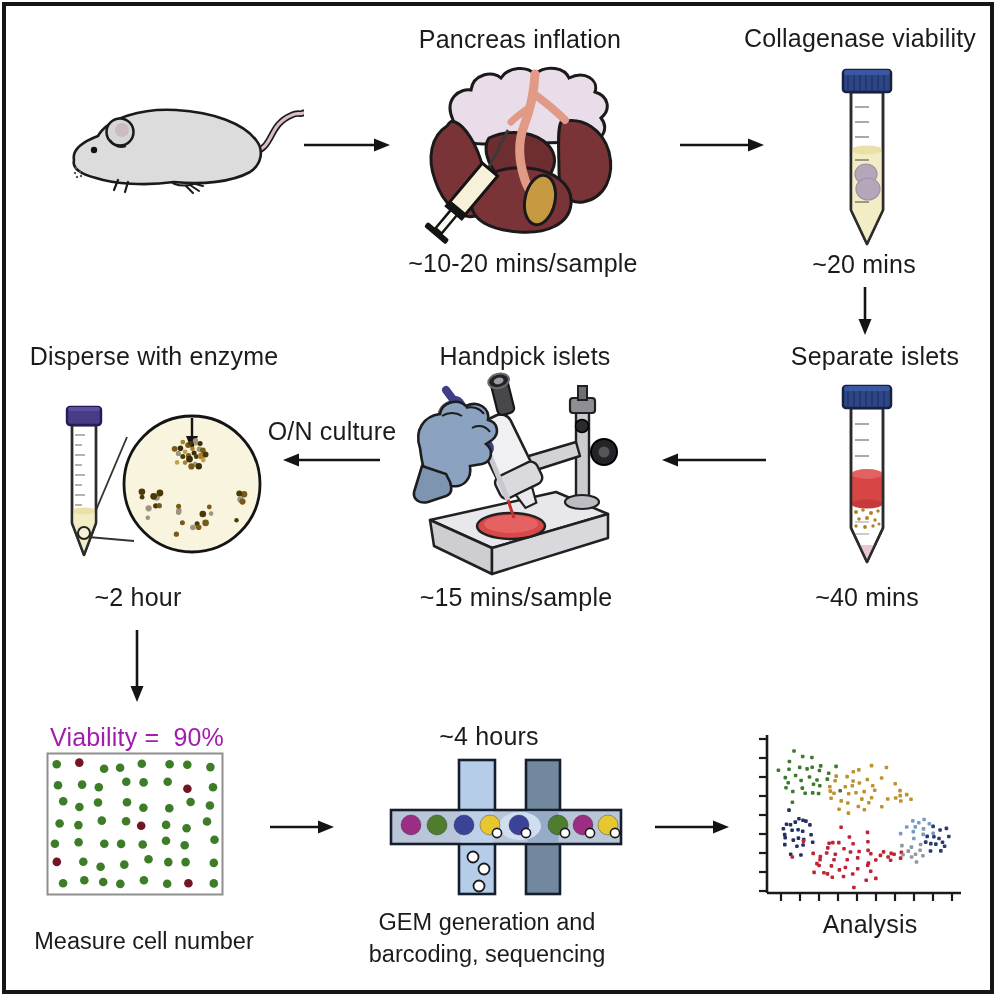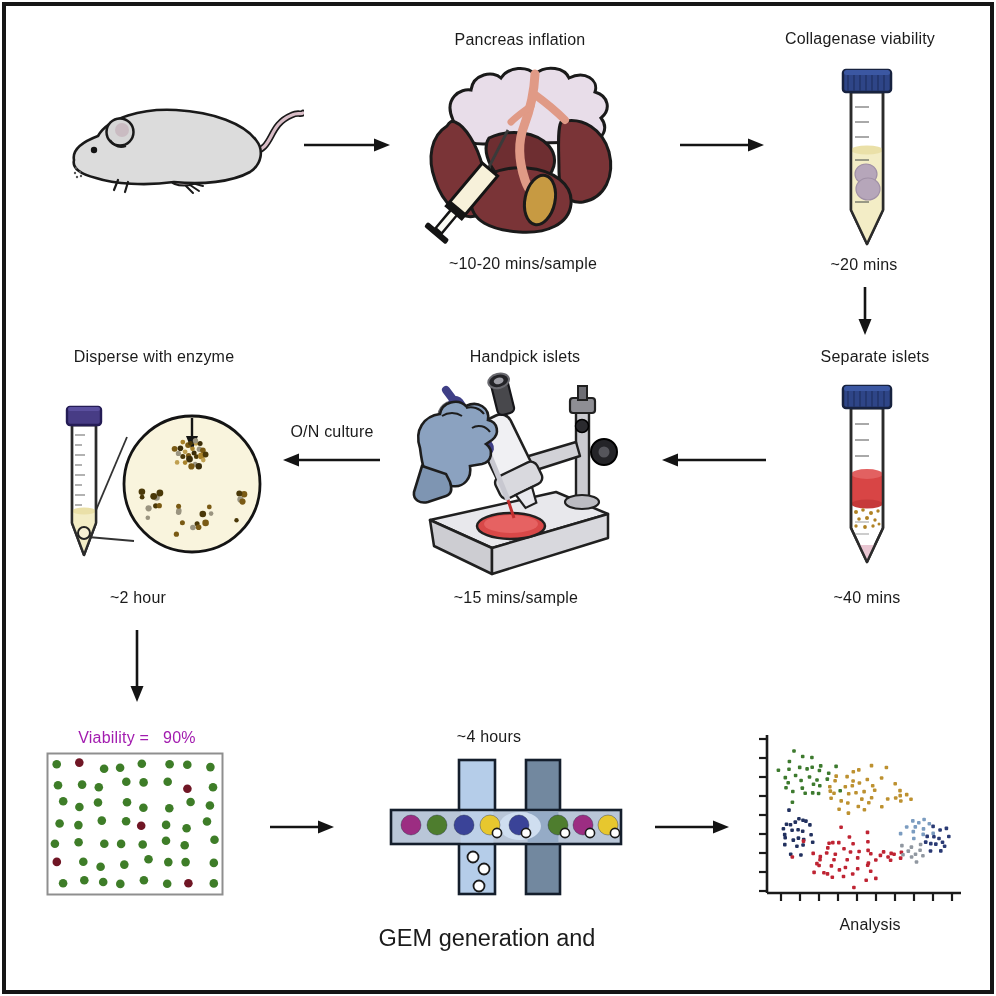--- a/index.html
+++ b/index.html
@@ -1,20 +1,20 @@
 <!DOCTYPE html>
 <html><head>
 <meta charset="utf-8">
 <style>
   html,body{margin:0;padding:0;background:#ffffff;}
   .canvas{position:relative;width:996px;height:996px;background:#ffffff;
     font-family:"Liberation Sans",sans-serif;color:#1b1b1b;overflow:hidden;}
   .frame{position:absolute;inset:2px;border:4px solid #161616;pointer-events:none;}
   .abs{position:absolute;}
-  .label{position:absolute;transform:translate(-50%,-50%);font-size:16px;
+  .label{position:absolute;transform:translate(-50%,-50%);font-size:25px;
     white-space:nowrap;letter-spacing:0.2px;line-height:1.1;}
   .cap2{position:absolute;transform:translate(-50%,-50%);font-size:23.5px;
     text-align:center;white-space:nowrap;line-height:32px;}
   .viab{font-weight:normal;}
   .viab .gap{display:inline-block;width:14px;}
 </style>
 </head>
 <body>
 
 <div class="canvas">
@@ -332,20 +332,21 @@
         <circle cx="57.2" cy="130.0" r="4.3" fill="#3e7d28"></circle>
         <circle cx="74.3" cy="131.9" r="4.3" fill="#3e7d28"></circle>
         <circle cx="97.9" cy="128.3" r="4.3" fill="#3e7d28"></circle>
         <circle cx="121.2" cy="131.7" r="4.3" fill="#3e7d28"></circle>
         <circle cx="142.4" cy="131.3" r="4.3" fill="#701625"></circle>
         <circle cx="167.8" cy="131.4" r="4.3" fill="#3e7d28"></circle>
       </g>
   </svg>
 
   <div class="cap2" style="left:144px;top:941px">
+    <div>Measure cell number</div>
   </div>
 
   <svg class="abs" style="left:268px;top:819px" width="68" height="16">
     <line x1="2" y1="8" x2="50" y2="8" stroke="#141414" stroke-width="2.6"></line>
     <polygon points="50,1.5 50,14.5 66,8" fill="#141414"></polygon>
   </svg>
 
   <div class="label" style="left:489px;top:737px">~4 hours</div>
 
   <svg class="abs" style="left:385px;top:756px" width="242" height="142" viewBox="0 0 242 142">
@@ -370,20 +371,21 @@
         <circle cx="223" cy="69" r="10" fill="#e7c72e" stroke="rgba(20,30,50,0.35)" stroke-width="1"></circle>
         <circle cx="230" cy="77" r="4.6" fill="#ffffff" stroke="#1a1a1a" stroke-width="1.6"></circle>
         <circle cx="88" cy="101" r="5.5" fill="#ffffff" stroke="#1a1a1a" stroke-width="1.8"></circle>
         <circle cx="99" cy="113" r="5.5" fill="#ffffff" stroke="#1a1a1a" stroke-width="1.8"></circle>
         <circle cx="94" cy="130" r="5.5" fill="#ffffff" stroke="#1a1a1a" stroke-width="1.8"></circle>
       </g>
   </svg>
 
   <div class="cap2" style="left:487px;top:938px">
     <div>GEM generation and</div>
+    <div>barcoding, sequencing</div>
   </div>
 
   <svg class="abs" style="left:653px;top:819px" width="78" height="16">
     <line x1="2" y1="8" x2="60" y2="8" stroke="#141414" stroke-width="2.6"></line>
     <polygon points="60,1.5 60,14.5 76,8" fill="#141414"></polygon>
   </svg>
 
   <svg class="abs" style="left:753px;top:727px" width="215" height="180" viewBox="0 0 215 180">
     <g id="scatter-axes">
       <line x1="14" y1="8" x2="14" y2="166" stroke="#1a1a1a" stroke-width="2.6"></line>

